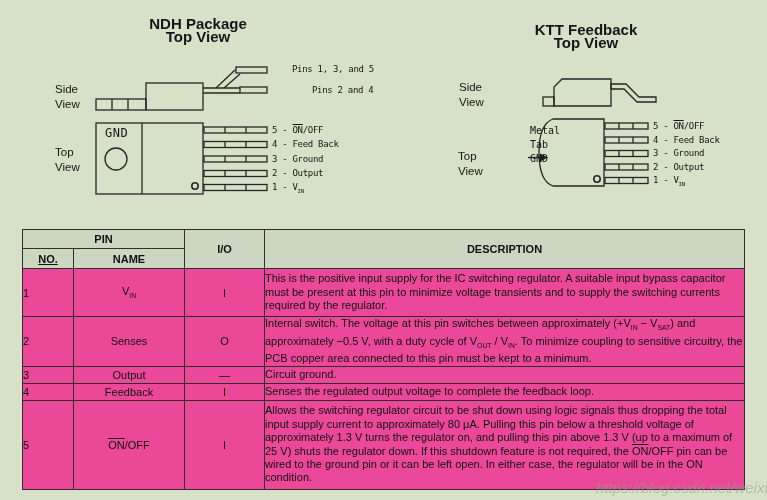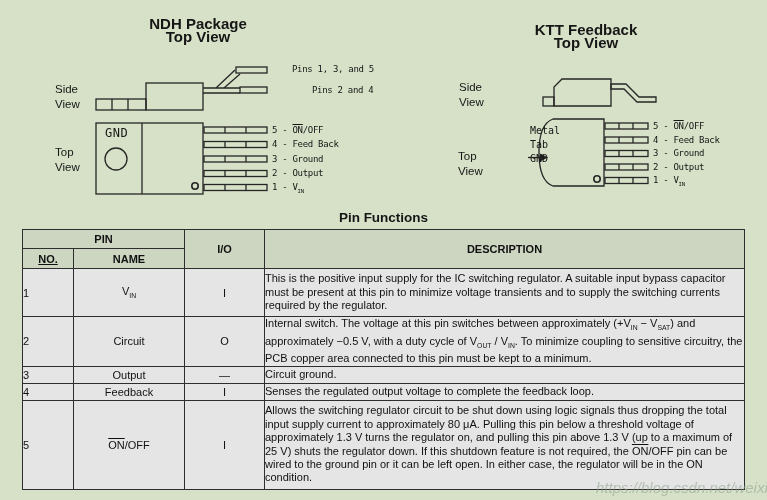--- a/index.html
+++ b/index.html
@@ -15,21 +15,21 @@
   .gnd-big{font-size:12px;letter-spacing:0.5px;}
   .metal-tab{font-size:10px;line-height:14px;}
   .ov{text-decoration:overline;}
   sub{font-size:0.62em;}
 
   .table-title{left:22px;top:210px;width:723px;text-align:center;font-weight:bold;font-size:13.5px;}
   table.pin-table{position:absolute;left:22px;top:229px;width:723px;border-collapse:collapse;
                   border:1.5px solid #2e2e2e;font-size:11px;color:#111;table-layout:fixed;}
   table.pin-table th,table.pin-table td{border:1px solid #2e2e2e;padding:0;vertical-align:middle;}
   table.pin-table th{background:#ccd6c0;font-size:11px;font-weight:bold;text-align:center;margin-top:36px;}
-  table.pin-table td{background:#e5e5e5;}
+  table.pin-table td{background:#ec4899;}
   th.h-no{text-align:left;padding-left:6px;text-decoration:underline;}
   td.c-no{text-align:left;padding-left:6px;width:50px;}
   td.c-name{text-align:center;}
   td.c-io{text-align:center;}
   td.c-desc{text-align:left;padding:3px 7px;line-height:13.4px;}
   tr.hr1{height:19px;} tr.hr2{height:20px;}
   tr.r-tall{height:48px;} tr.r-short{height:17px;} tr.r-xl{height:89px;}
 
   .watermark{left:596px;top:479px;font-size:15px;font-style:italic;color:#8fa08f;opacity:0.55;white-space:nowrap;}
 </style>
@@ -150,21 +150,20 @@
     <div>Tab</div>
     <div>GND</div>
   </div>
 
   <div class="abs mono pin-label" style="left:653px;top:121px;">5 - <span class="ov">ON</span>/OFF</div>
   <div class="abs mono pin-label" style="left:653px;top:135px;">4 - Feed Back</div>
   <div class="abs mono pin-label" style="left:653px;top:148px;">3 - Ground</div>
   <div class="abs mono pin-label" style="left:653px;top:162px;">2 - Output</div>
   <div class="abs mono pin-label" style="left:653px;top:175px;">1 - V<sub>IN</sub></div>
 
-  <div class="abs table-title">Pin Functions</div>
 
   <table class="pin-table">
     <colgroup>
         <col style="width:51px">
         <col style="width:111px">
         <col style="width:80px">
         <col>
       </colgroup>
     <tbody>
         <tr class="hr1">
@@ -177,21 +176,21 @@
       <th>NAME</th>
     </tr>
     <tr class="r-tall">
       <td class="c-no">1</td>
       <td class="c-name">V<sub>IN</sub></td>
       <td class="c-io">I</td>
       <td class="c-desc">This is the positive input supply for the IC switching regulator. A suitable input bypass capacitor must be present at this pin to minimize voltage transients and to supply the switching currents required by the regulator.</td>
     </tr>
     <tr class="r-tall">
       <td class="c-no">2</td>
-      <td class="c-name">Circuit</td>
+      <td class="c-name">Senses</td>
       <td class="c-io">O</td>
       <td class="c-desc">Internal switch. The voltage at this pin switches between approximately (+V<sub>IN</sub> − V<sub>SAT</sub>) and approximately −0.5 V, with a duty cycle of V<sub>OUT</sub> / V<sub>IN</sub>. To minimize coupling to sensitive circuitry, the PCB copper area connected to this pin must be kept to a minimum.</td>
     </tr>
     <tr class="r-short">
       <td class="c-no">3</td>
       <td class="c-name">Output</td>
       <td class="c-io">—</td>
       <td class="c-desc">Circuit ground.</td>
     </tr>
     <tr class="r-short">

